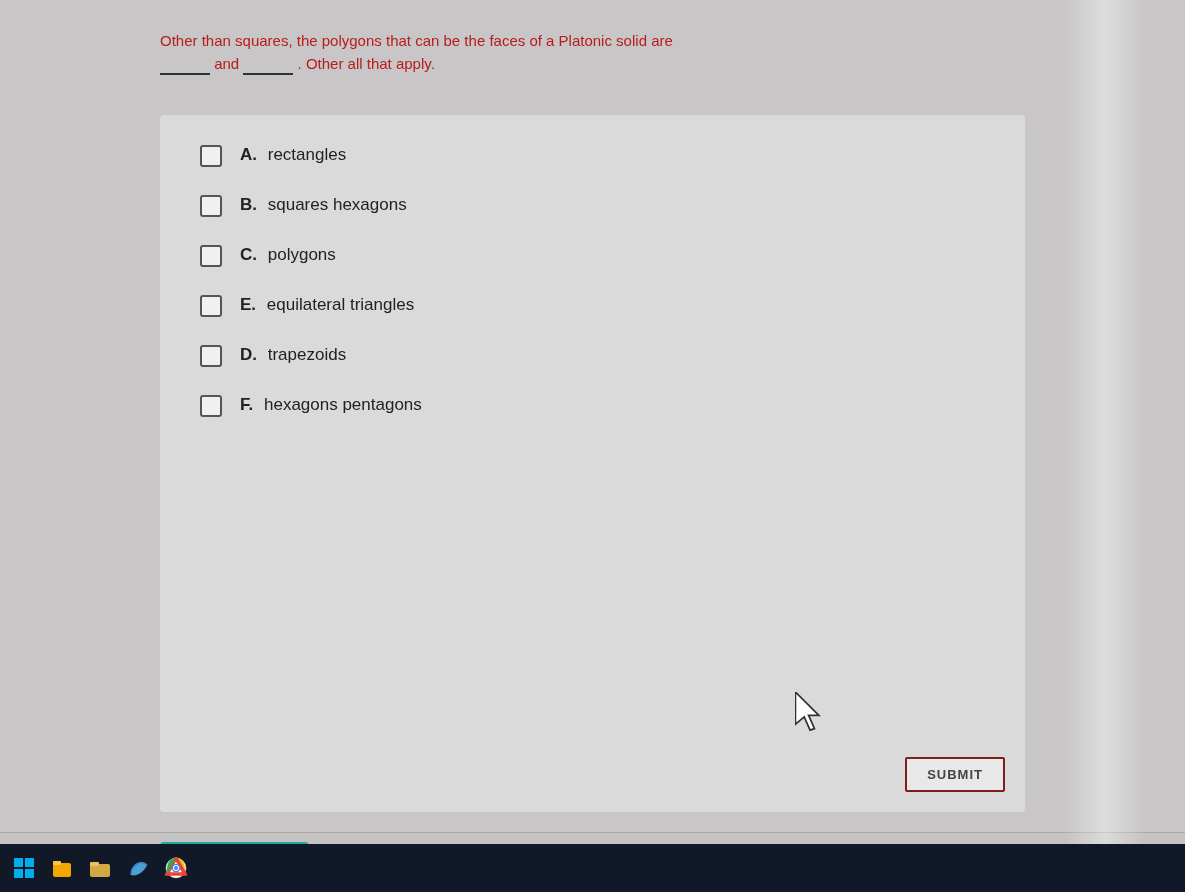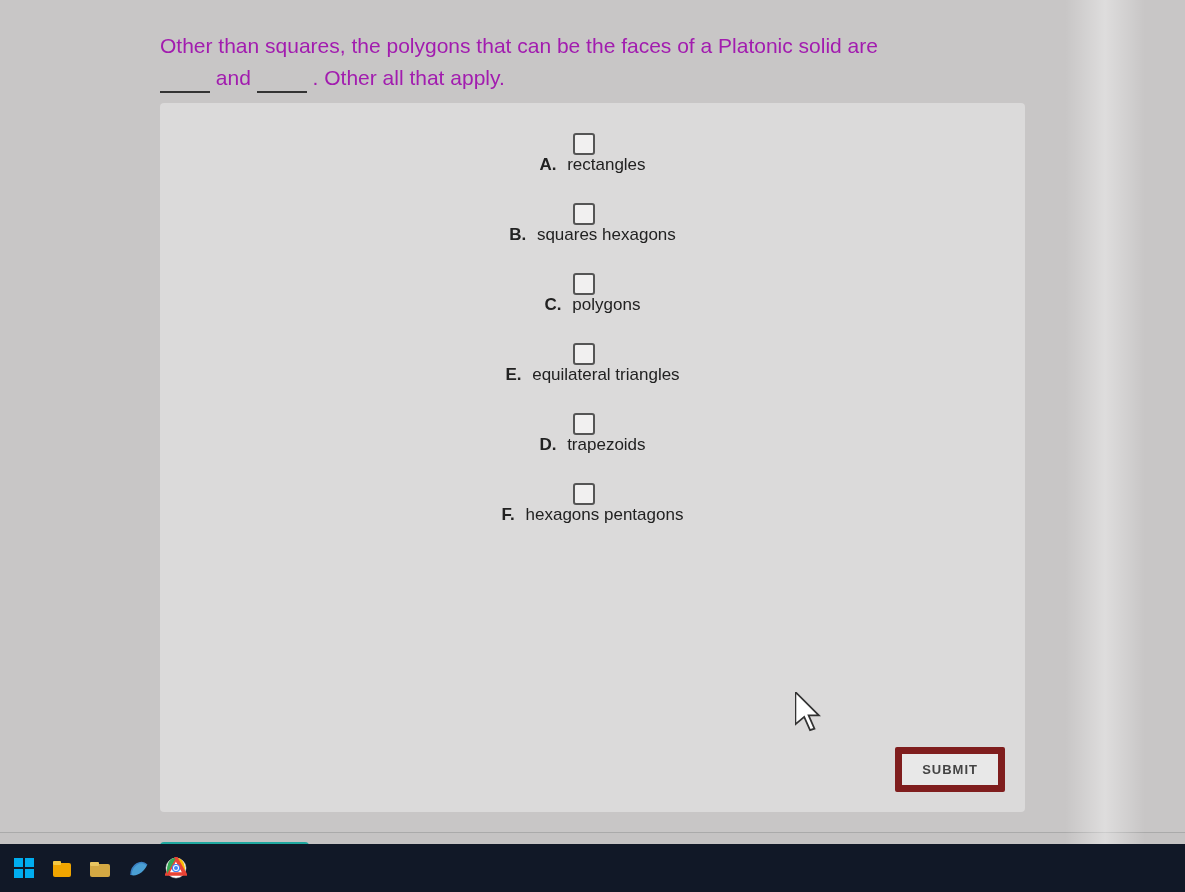--- a/index.html
+++ b/index.html
@@ -28,48 +28,46 @@
       left: 0;
       right: 0;
       bottom: 60px;
       background: #c8c6c6;
       display: flex;
       flex-direction: column;
       padding: 20px 160px 20px 160px;
     }
 
     .question-text {
-      font-size: 21px;
-      color: #a21caf;
+      font-size: 15px;
+      color: #b91c1c;
       line-height: 1.5;
-      margin-bottom: 10px;
+      margin-bottom: 40px;
       margin-top: 10px;
     }
 
     .question-text .blank {
       display: inline-block;
       width: 50px;
       border-bottom: 2px solid #333;
       vertical-align: bottom;
     }
 
     .choices-container {
       background: rgba(255,255,255,0.35);
       border-radius: 4px;
       padding: 30px 40px 40px 40px;
       flex: 1;
       position: relative;
     }
 
     .choice-item {
       display: flex;
-      align-items: center;
       margin-bottom: 28px;
       cursor: pointer;
-      flex-direction: column;
     }
 
     .choice-checkbox {
       width: 22px;
       height: 22px;
       border: 2px solid #555;
       border-radius: 3px;
       margin-right: 18px;
       background: rgba(255,255,255,0.6);
       flex-shrink: 0;
@@ -83,21 +81,21 @@
     .choice-label .letter {
       font-weight: bold;
       margin-right: 6px;
     }
 
     .submit-btn {
       position: absolute;
       bottom: 20px;
       right: 20px;
       background: #e8e8e8;
-      border: 7px solid #7f1d1d;
+      border: 2px solid #7f1d1d;
       padding: 8px 20px;
       font-size: 13px;
       font-weight: bold;
       letter-spacing: 1px;
       color: #444;
       cursor: pointer;
       border-radius: 2px;
     }
 
     

